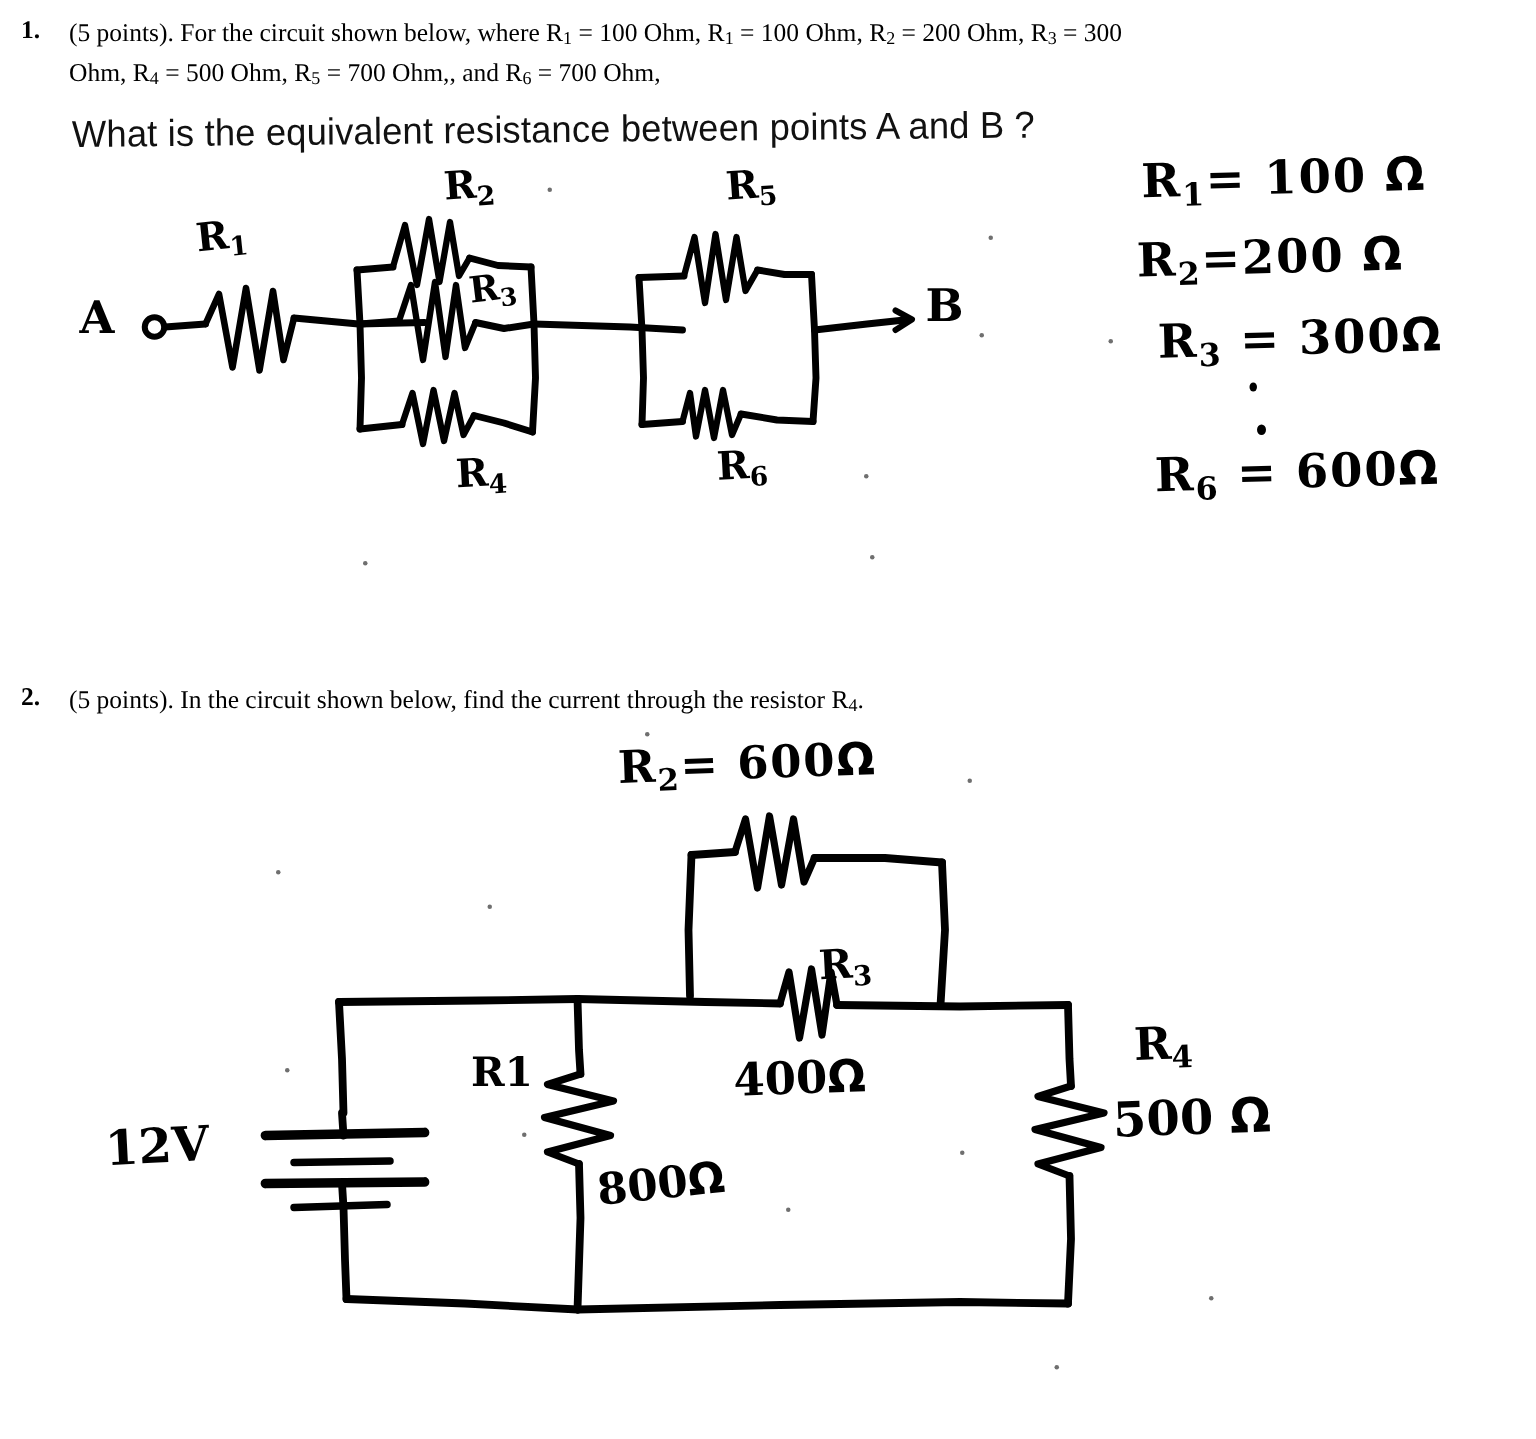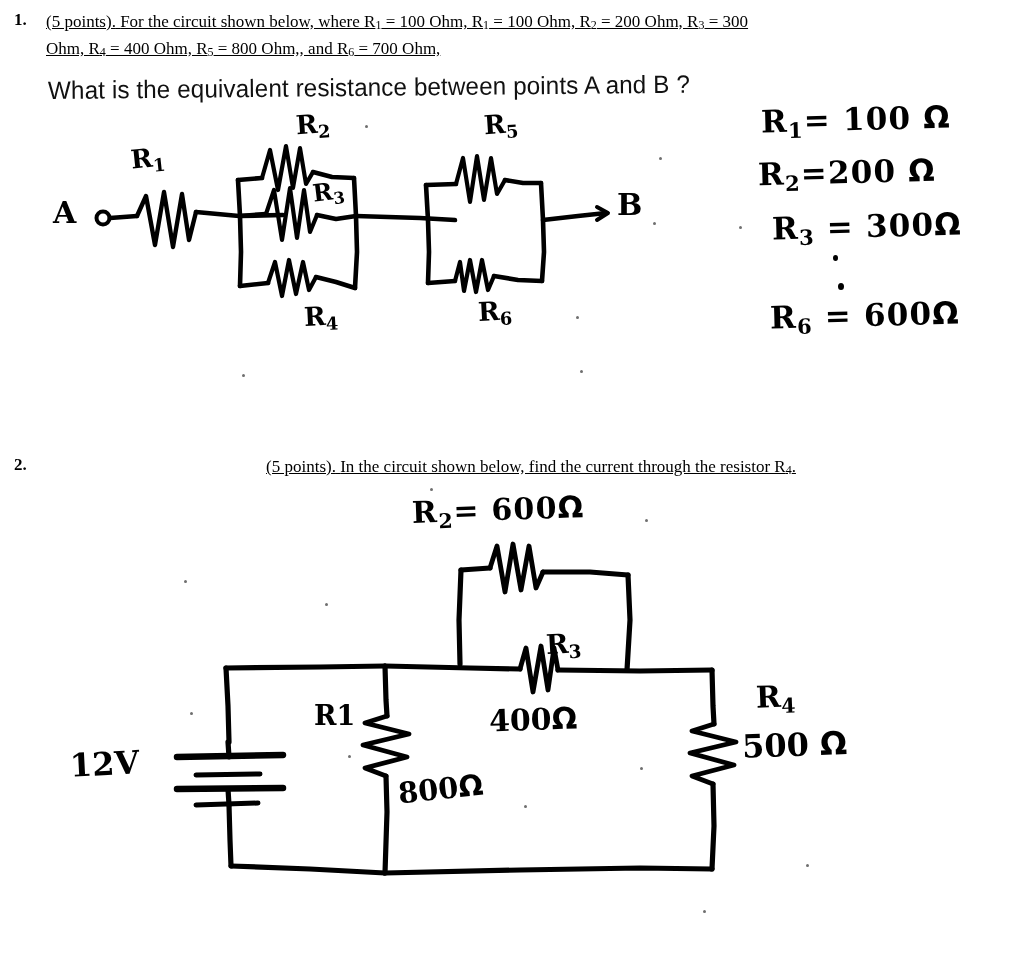--- a/index.html
+++ b/index.html
@@ -18,21 +18,20 @@
   }
   .q-num {
     position: absolute;
     font-weight: bold;
     font-size: 17px;
   }
   .q-body {
     position: absolute;
     font-size: 17px;
     line-height: 24px;
-    text-decoration: underline;
   }
   .q-body .sub {
     font-size: 12px;
     vertical-align: -0.18em;
   }
 
   
   .q-sans {
     position: absolute;
     font-family: "Liberation Sans", sans-serif;
@@ -82,21 +81,21 @@
 <body>
 
 <div id="page">
 
   <div class="q-num" style="left:14px; top:10px;">1.</div>
 
   <div class="q-body" style="left:46px; top:10px; width:970px;">
     <span>(5 points).</span>
     <span>For the circuit shown below, where R</span><span class="sub">1</span><span> = 100 Ohm,  R</span><span class="sub">1</span><span> = 100 Ohm, R</span><span class="sub">2</span><span> = 200 Ohm, R</span><span class="sub">3</span><span> = 300</span>
     <br>
-    <span>Ohm, R</span><span class="sub">4</span><span> = 400 Ohm, R</span><span class="sub">5</span><span> = 800 Ohm,, and R</span><span class="sub">6</span><span> = 700 Ohm,</span>
+    <span>Ohm, R</span><span class="sub">4</span><span> = 500 Ohm, R</span><span class="sub">5</span><span> = 700 Ohm,, and R</span><span class="sub">6</span><span> = 700 Ohm,</span>
   </div>
 
   <div class="q-sans" style="left:48px; top:76px;">What is the equivalent resistance between points A and B ?</div>
 
   <svg class="circuit-svg" width="1024" height="959" viewBox="0 0 1024 959" aria-hidden="true">
     <g fill="none" stroke="#000" stroke-width="4.6" stroke-linecap="round" stroke-linejoin="round">
 
       <circle cx="103" cy="218" r="6.5" stroke-width="4" fill="none"></circle>
 
       <path d="M110,218 L137,216"></path>
@@ -169,21 +168,21 @@
   <div class="speck" style="left:365px;top:125px;width:3px;height:3px;"></div>
   <div class="speck" style="left:659px;top:157px;width:3px;height:3px;"></div>
   <div class="speck" style="left:653px;top:222px;width:3px;height:3px;"></div>
   <div class="speck" style="left:576px;top:316px;width:3px;height:3px;"></div>
   <div class="speck" style="left:739px;top:226px;width:3px;height:3px;"></div>
   <div class="speck" style="left:242px;top:374px;width:3px;height:3px;"></div>
   <div class="speck" style="left:580px;top:370px;width:3px;height:3px;"></div>
 
   <div class="q-num" style="left:14px; top:455px;">2.</div>
 
-  <div class="q-body" style="left:46px; top:455px; width:970px;text-align:center;">
+  <div class="q-body" style="left:46px; top:455px; width:970px;">
     <span>(5 points).</span>
     <span>In the circuit shown below, find the current through the resistor R</span><span class="sub">4</span><span>.</span>
   </div>
 
   <svg class="circuit-svg" width="1024" height="959" viewBox="0 0 1024 959" aria-hidden="true">
     <g fill="none" stroke="#000" stroke-width="5.2" stroke-linecap="round" stroke-linejoin="round">
 
       <path d="M226,668 L320,667 L385,666"></path>
       <path d="M385,666 L470,668 L520,669"></path>
       <path d="M558,670 L640,671 L712,670"></path>

